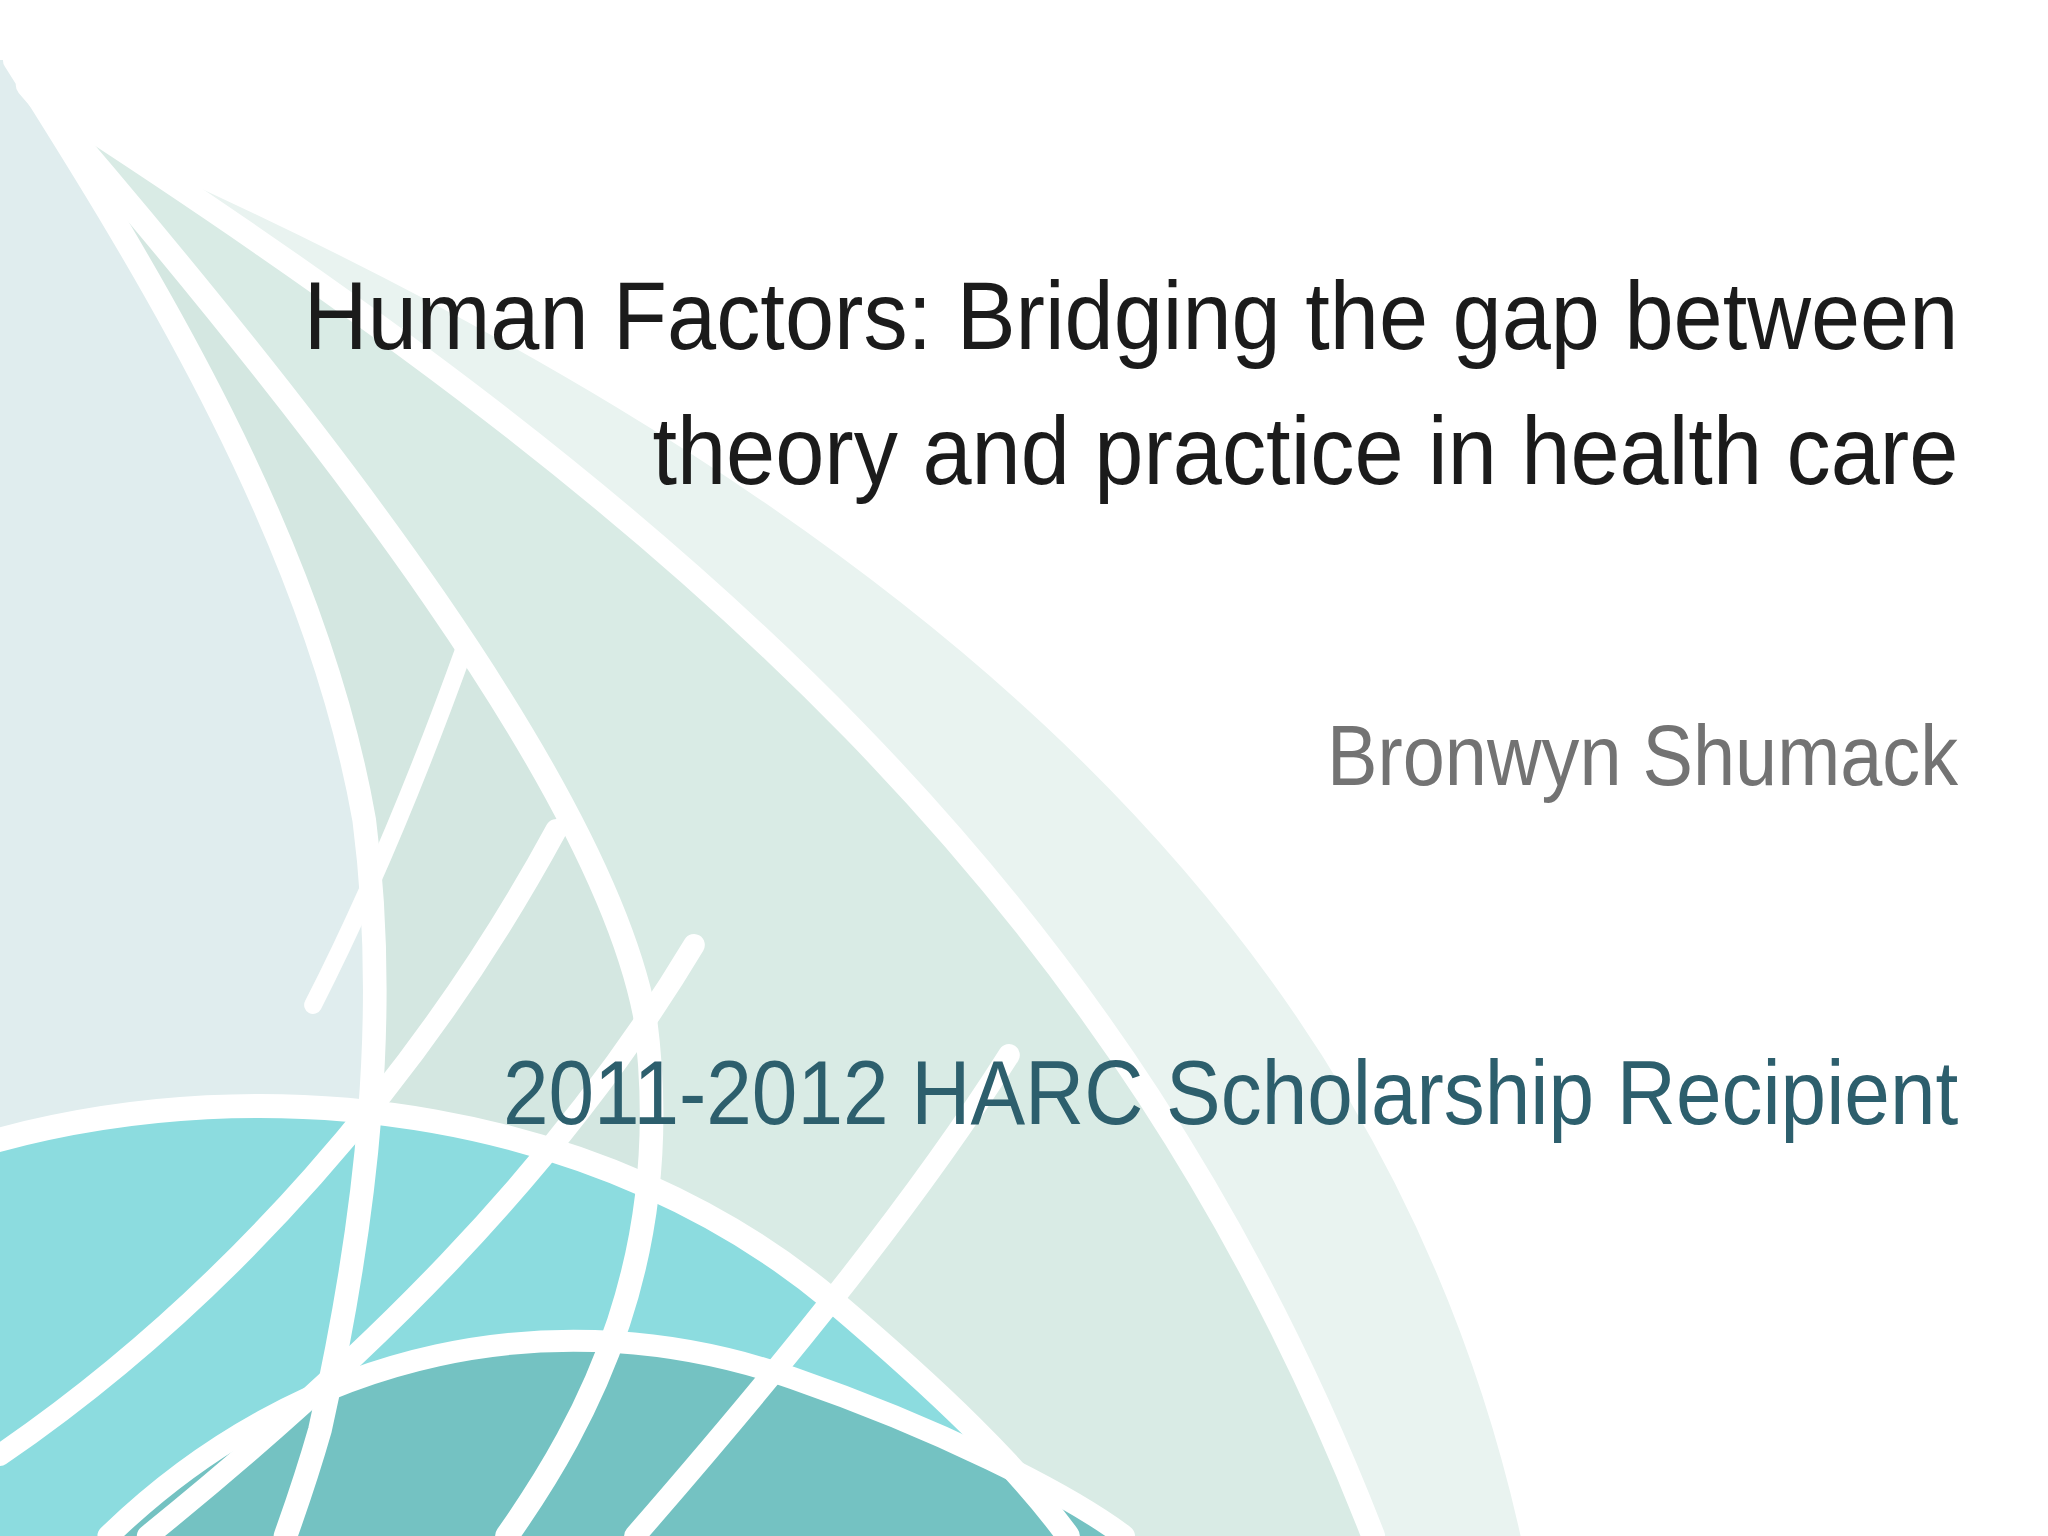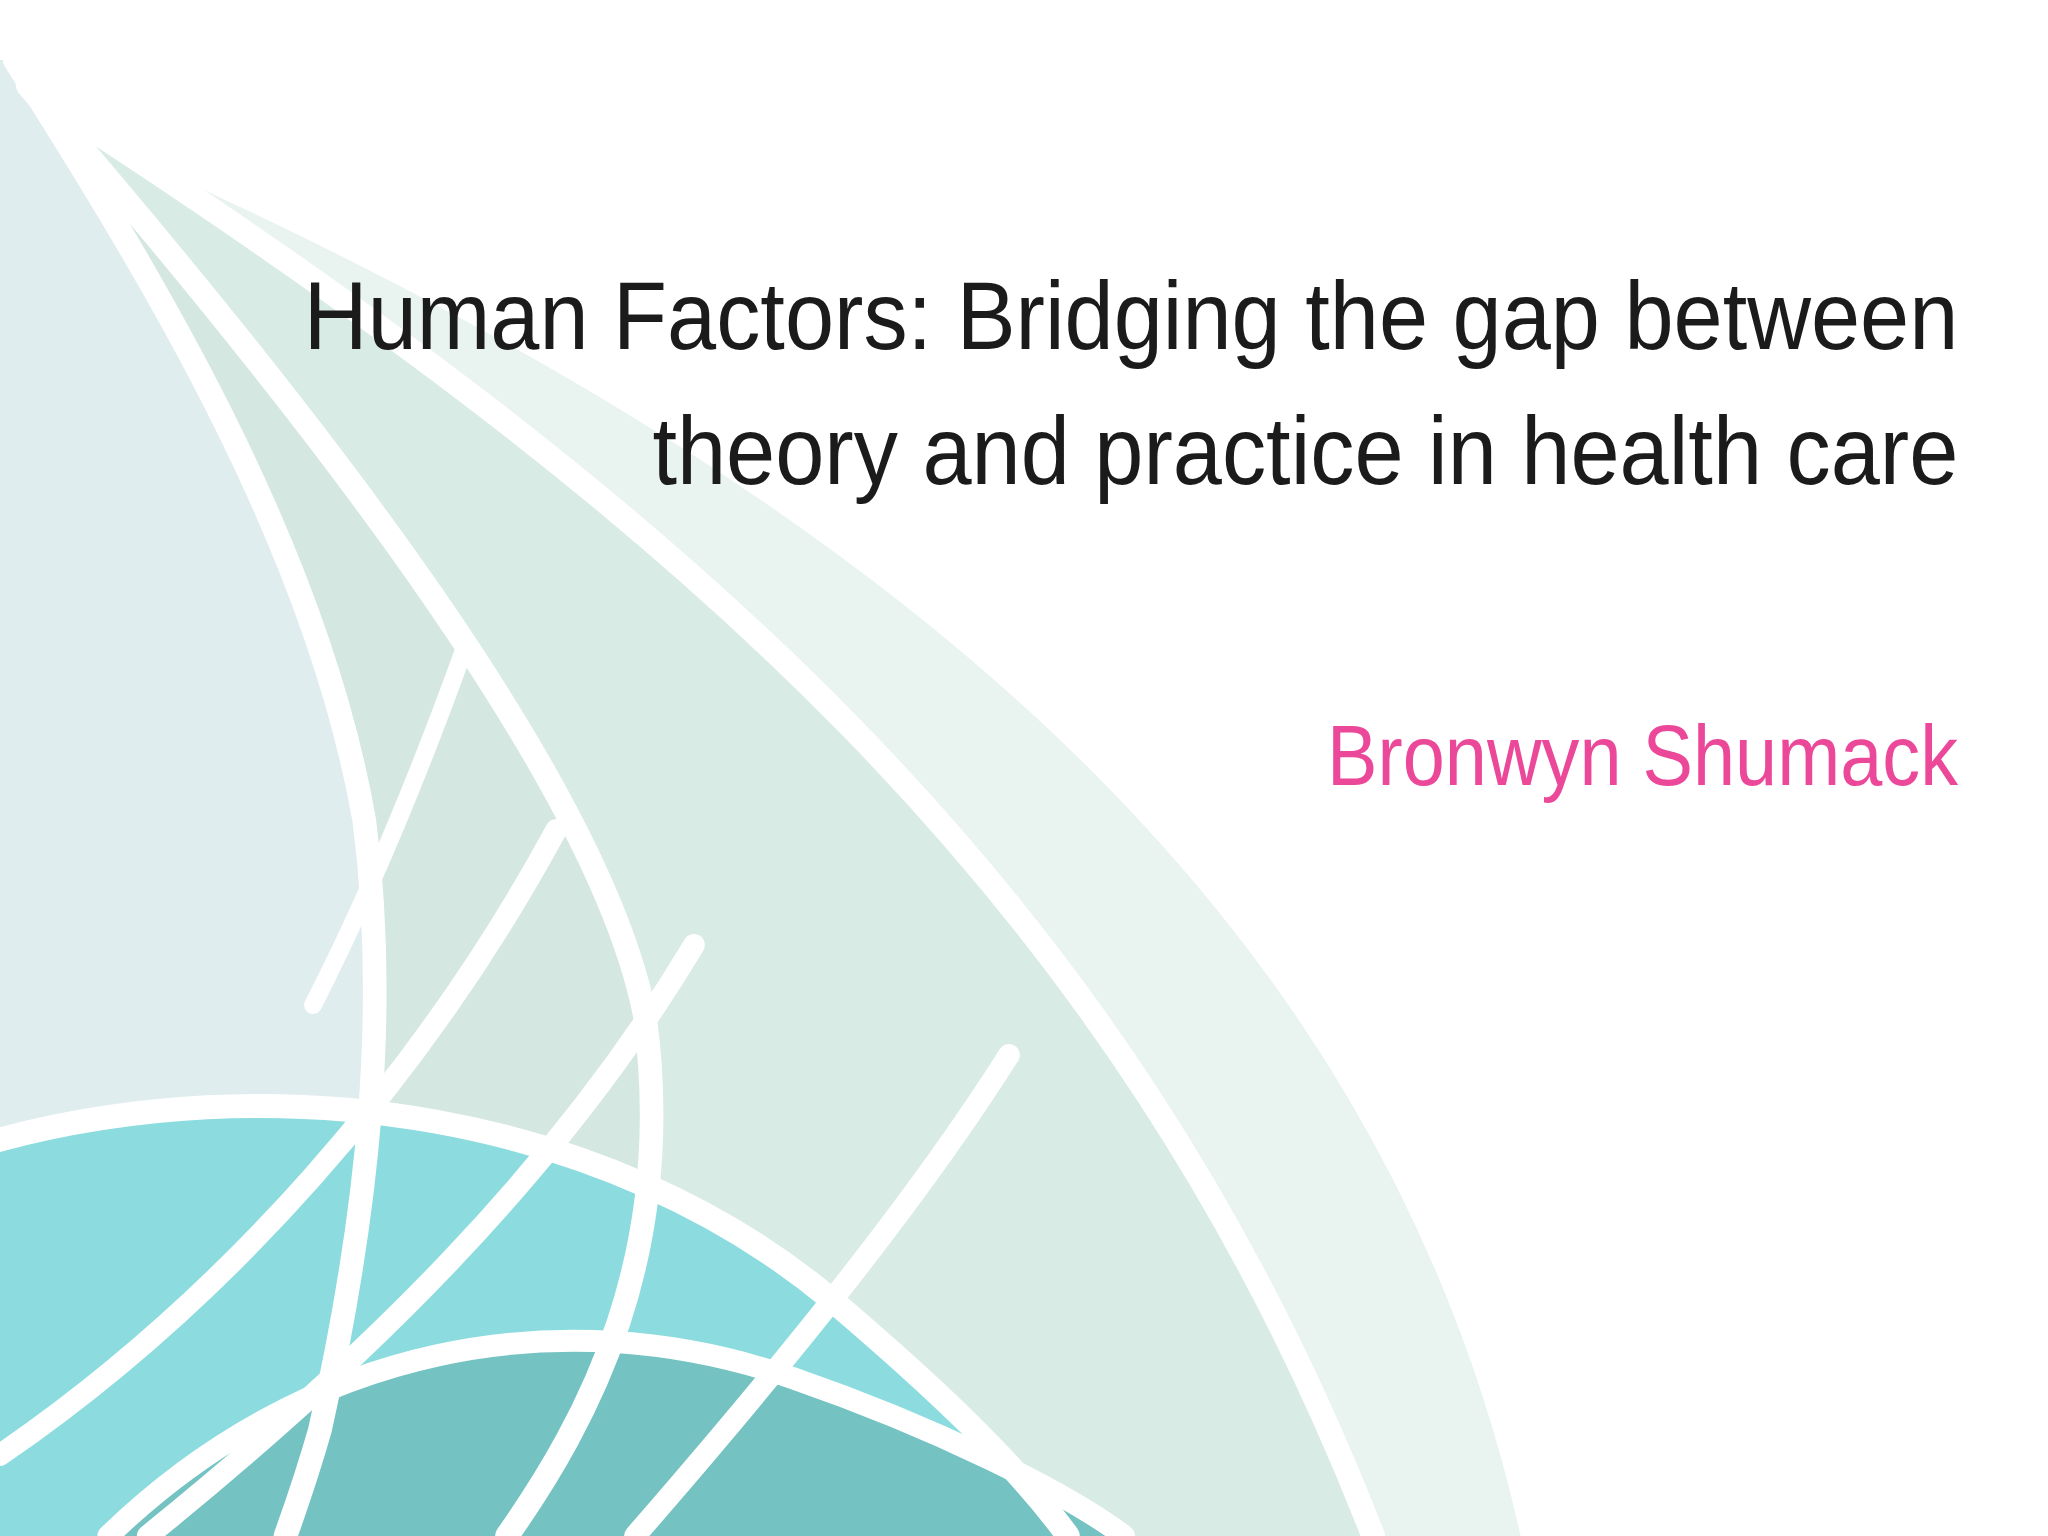--- a/index.html
+++ b/index.html
@@ -38,21 +38,21 @@
     top: 248px;
     color: #1b1b1b;
     font-size: 96px;
     line-height: 135px;
     font-weight: 400;
   }
   .title-block .scale { transform: scaleX(0.92); }
   .presenter-name {
     right: 58px;
     top: 706px;
-    color: #ec4899;
+    color: #737373;
     font-size: 86px;
   }
   .presenter-name .scale { transform: scaleX(0.88); }
   .presenter-org {
     right: 58px;
     top: 822px;
     color: #3f3f3f;
     font-size: 94px;
   }
   .presenter-org .scale { transform: scaleX(0.77); }
@@ -106,15 +106,18 @@
       <span style="display:block">Human Factors: Bridging the gap between</span>
       <span style="display:block">theory and practice in health care</span>
     </span>
   </div>
 
   <div class="textline presenter-name">
     <span class="scale">Bronwyn Shumack</span>
   </div>
 
 
+  <div class="textline award-line">
+    <span class="scale">2011-2012 HARC Scholarship Recipient</span>
+  </div>
 
 
 </div>
 
 </body></html>

